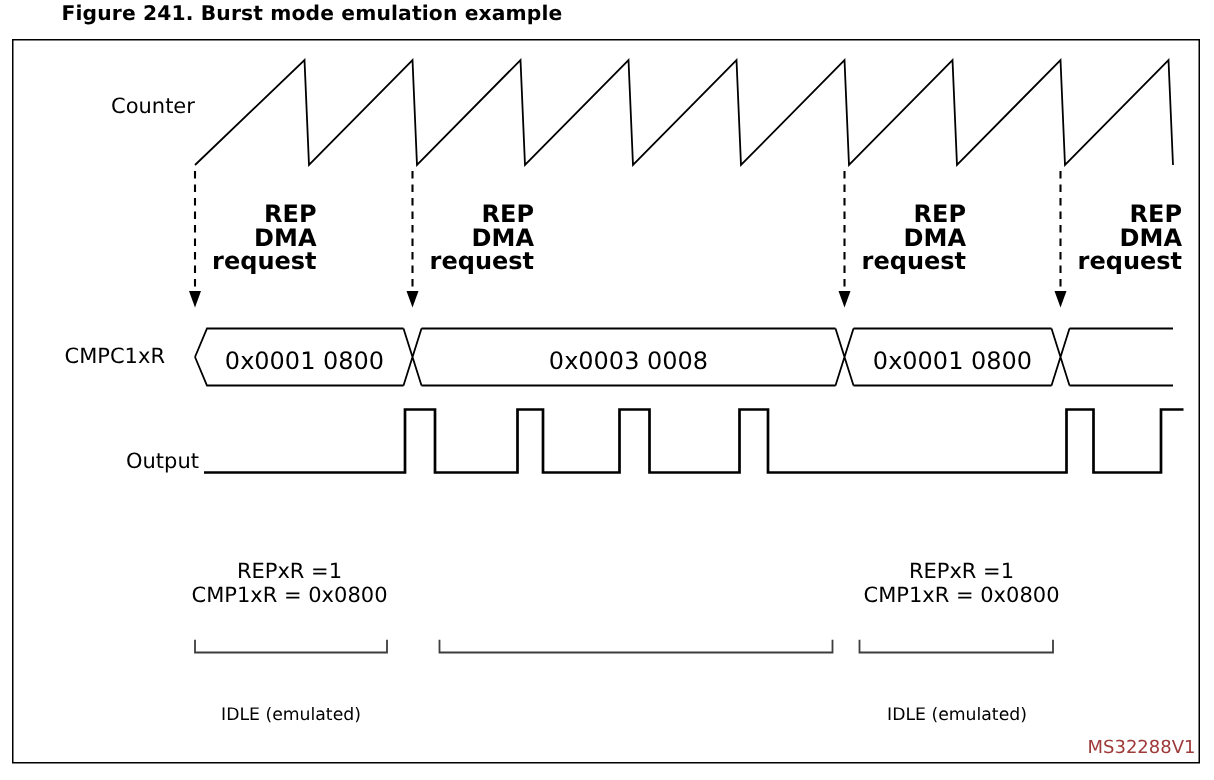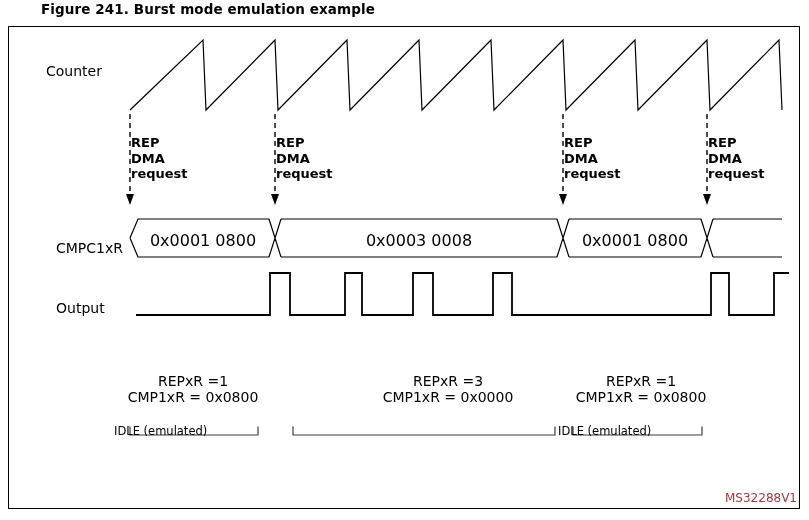--- a/index.html
+++ b/index.html
@@ -3,28 +3,28 @@
 <meta charset="utf-8">
 <style>
   html,body { margin:0; padding:0; background:#fff; }
   body { width:809px; height:520px; font-family:"DejaVu Sans","Liberation Sans",sans-serif; color:#000; }
   .stage { position:relative; width:809px; height:520px; overflow:hidden; background:#fff; }
   .title { position:absolute; top:1px; left:0; width:809px; text-align:left;
            font-weight:bold; font-size:13.5px; letter-spacing:0.1px;padding-left:41px; }
   .frame { position:absolute; left:8px; top:26px; width:792px; height:483px;
            border:1.4px solid #000; box-sizing:border-box; }
   svg.wave { position:absolute; left:0; top:0; }
-  .row-label { position:absolute; font-size:14px; }
-  .reg-label { position:absolute; left:30px; top:240px; width:93px; text-align:right; font-size:14px; }
-  .dma-label { position:absolute; top:135px; width:80px; text-align:left;
-               font-size:13px; line-height:15.5px; font-weight:bold; font-weight:600; }
+  .row-label { position:absolute; font-size:14px;margin-left:28px; }
+  .reg-label { position:absolute; left:30px; top:230px; width:93px; text-align:center; font-size:14px; }
+  .dma-label { position:absolute; top:135px; width:80px; text-align:right;
+               font-size:16px; line-height:15.5px; font-weight:bold; font-weight:600; }
   .bus-value { position:absolute; top:231px; width:140px; text-align:center; font-size:16px; }
   .annotation { position:absolute; top:374px; width:170px; text-align:center;
                 font-size:14px; line-height:15.5px; }
-  .phase-label { position:absolute; top:424px; width:160px; font-size:11.5px; }
+  .phase-label { position:absolute; top:469px; width:160px; text-align:center; font-size:11.5px; }
   .watermark { position:absolute; right:12px; top:491px; font-size:12px; color:#9e3a3a; }
 </style>
 </head>
 <body>
 
 <div class="stage">
 
   <div class="title">Figure 241. Burst mode emulation example</div>
 
   <div class="frame"></div>
@@ -91,24 +91,20 @@
   </div>
 
   <div class="bus-value" style="left:133px">0x0001 0800</div>
   <div class="bus-value" style="left:349px">0x0003 0008</div>
   <div class="bus-value" style="left:565px">0x0001 0800</div>
 
   <div class="annotation" style="left:108px">
     <div>REPxR =1</div>
     <div>CMP1xR = 0x0800</div>
   </div>
-  <div class="annotation" style="left:363px">
-    <div>REPxR =3</div>
-    <div>CMP1xR = 0x0000</div>
-  </div>
   <div class="annotation" style="left:556px">
     <div>REPxR =1</div>
     <div>CMP1xR = 0x0800</div>
   </div>
 
   <div class="phase-label" style="left:114px">IDLE (emulated)</div>
   <div class="phase-label" style="left:558px">IDLE (emulated)</div>
 
   <div class="watermark">MS32288V1</div>
 

